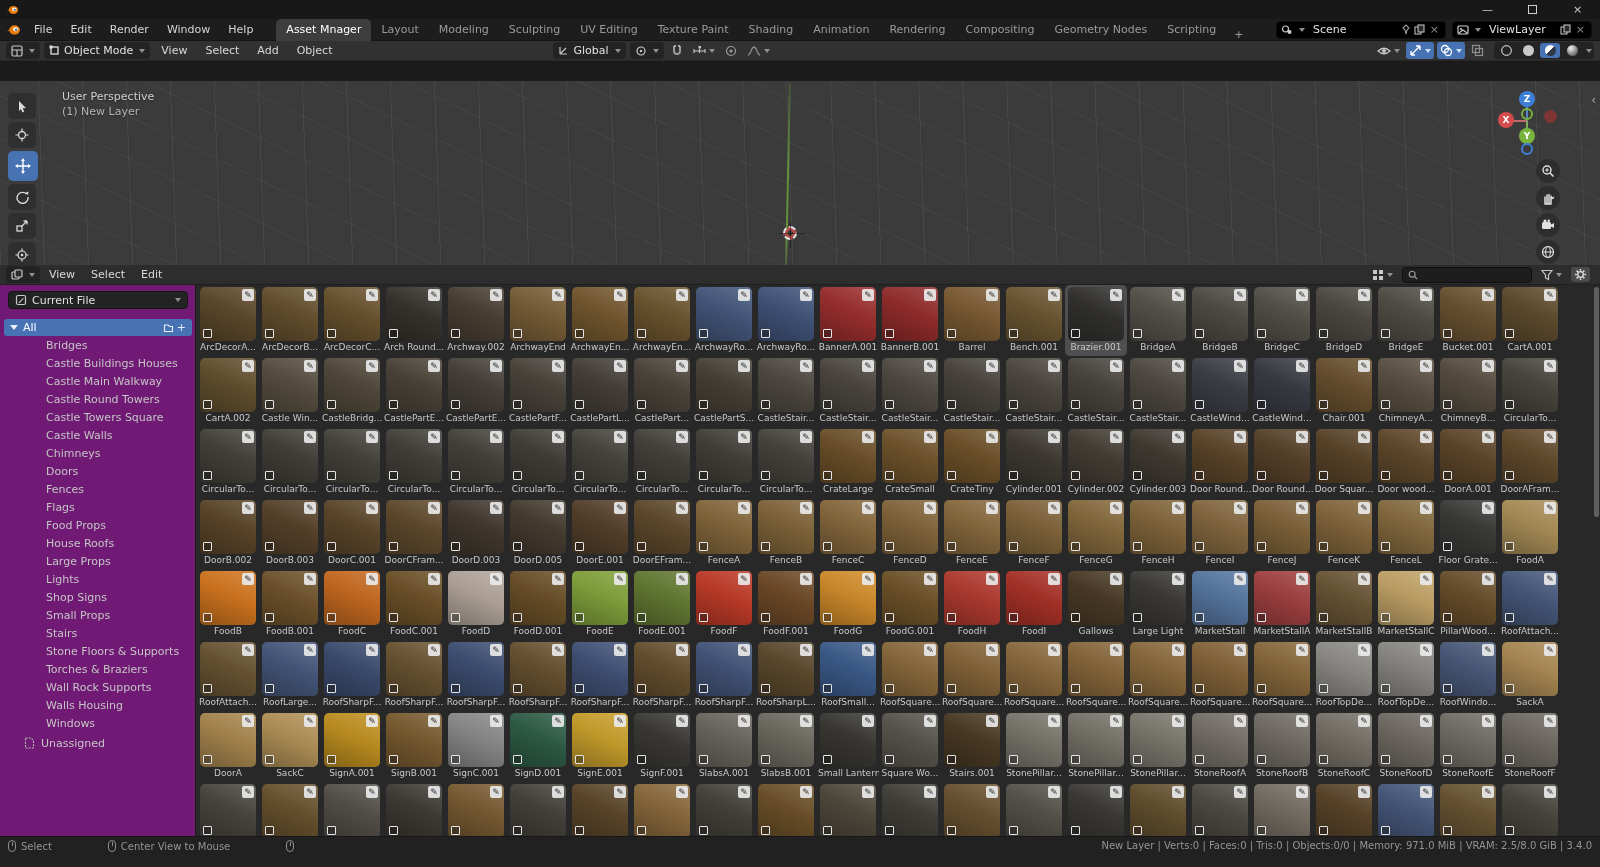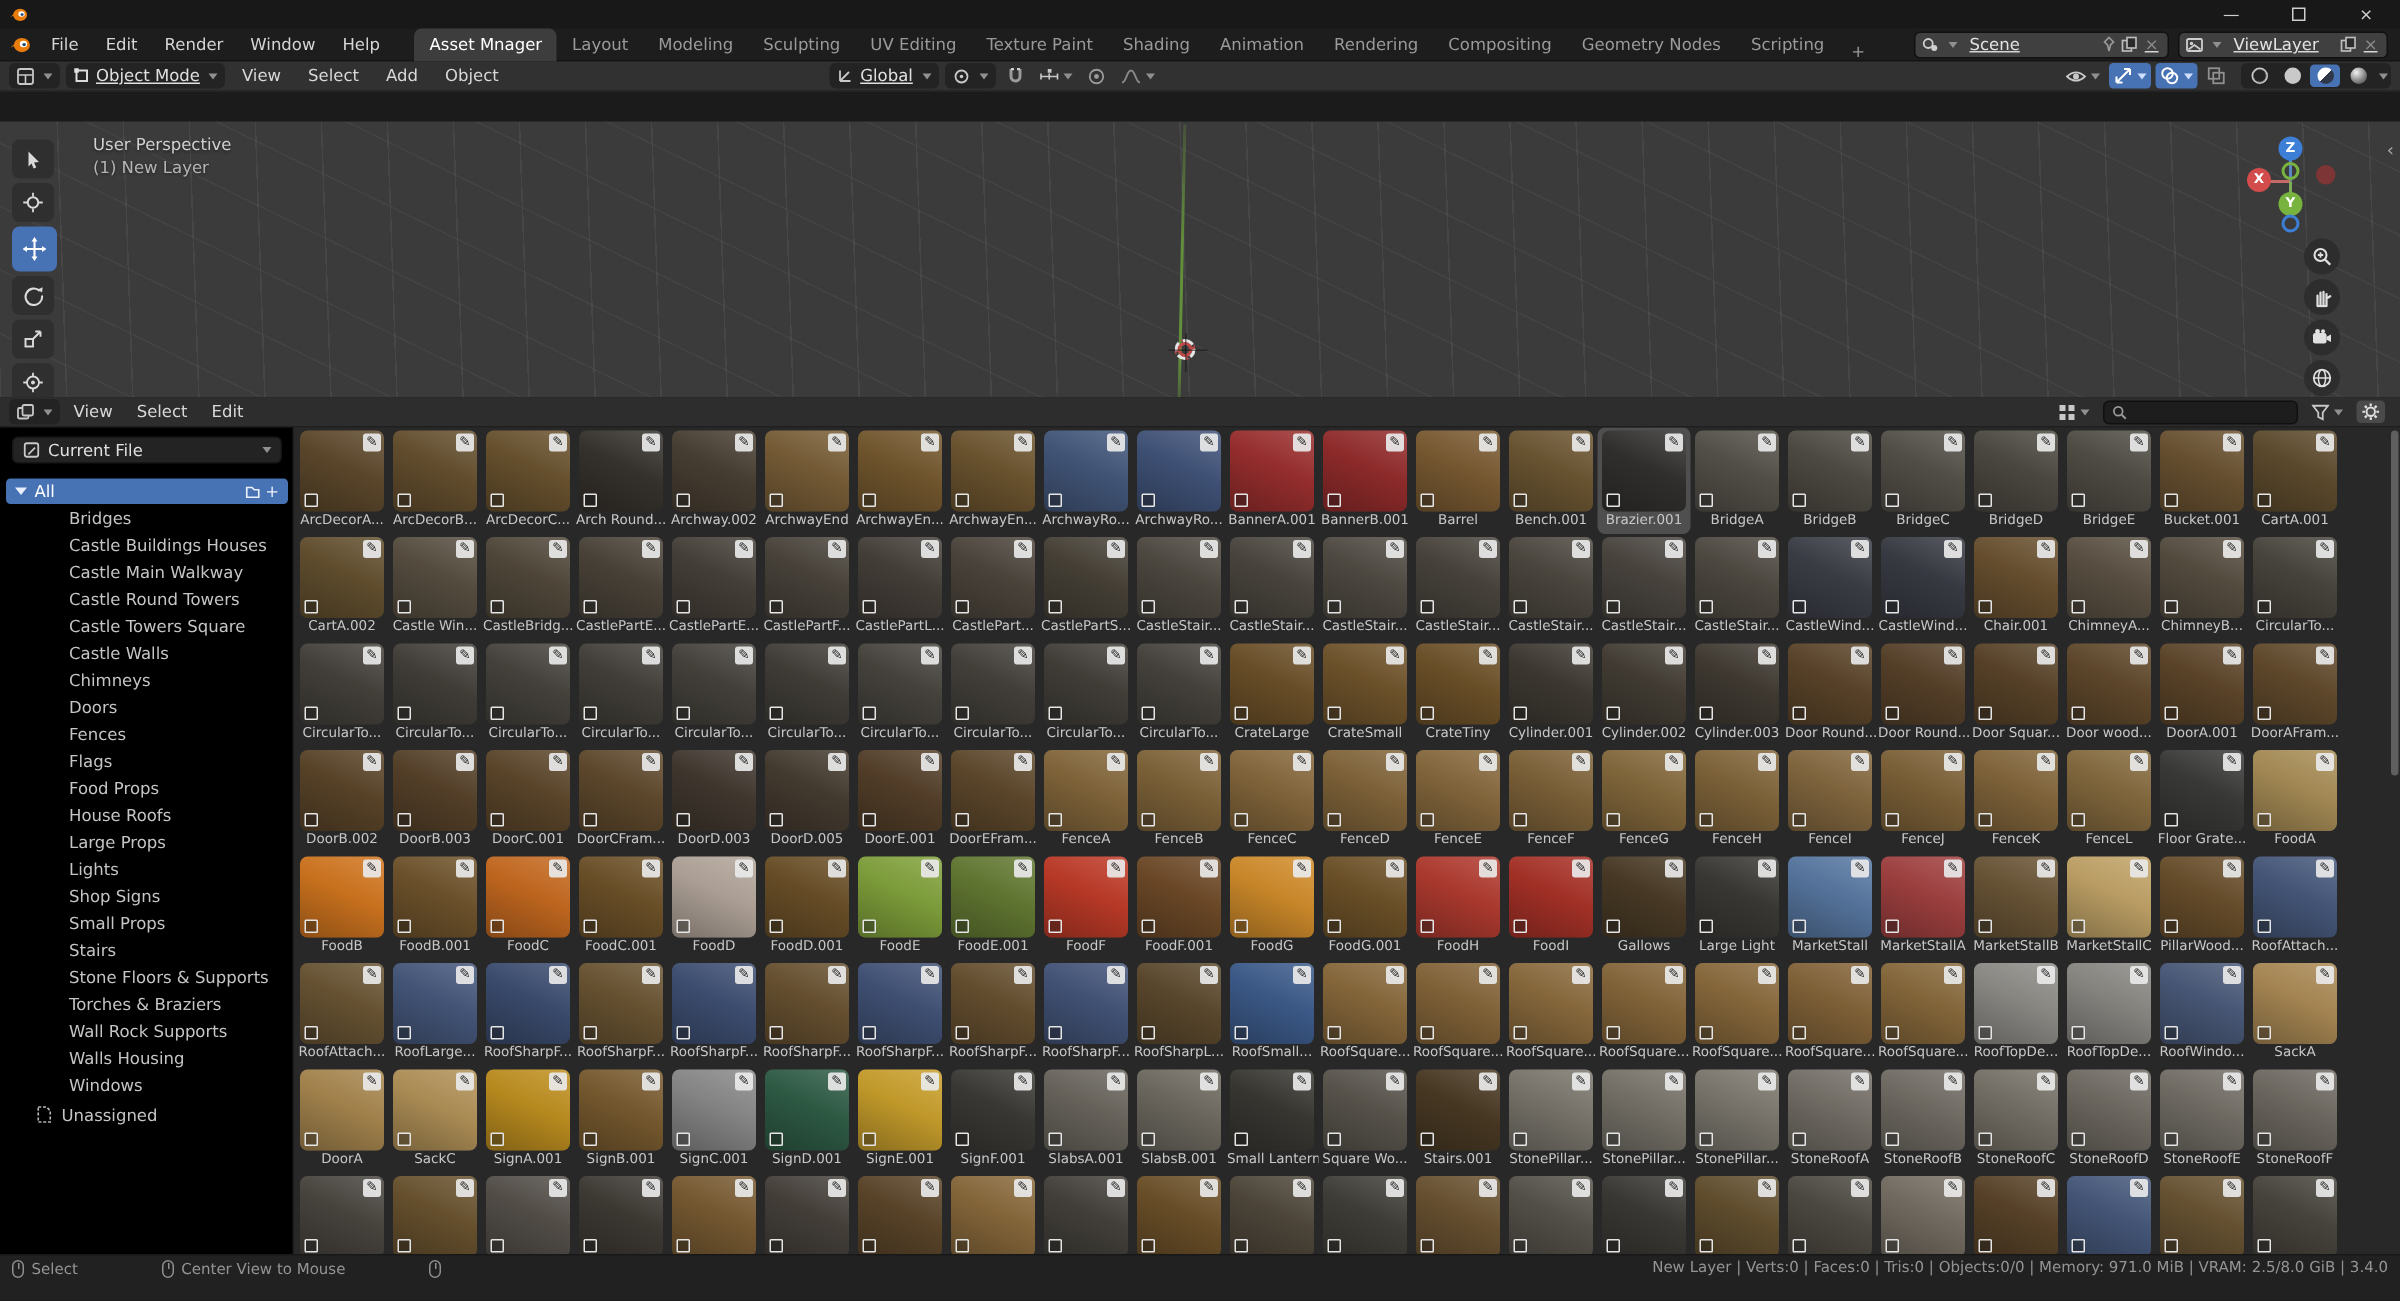--- a/index.html
+++ b/index.html
@@ -17,32 +17,32 @@
 
   
   .topbar { position:absolute; left:0; top:19px; width:1600px; height:22px; background:#1d1d1d;
     display:flex; align-items:center; border-bottom:1px solid #141414; }
   .menu-item { padding:0 9px; color:#d5d5d5; }
   .ws-tabs { display:flex; align-items:flex-end; height:22px; margin-left:14px; }
   .ws-tab { padding:4px 10px 5px; color:#9a9a9a; border-radius:5px 5px 0 0; white-space:nowrap;text-align:center; }
   .ws-tab.active { background:#3d3d3d; color:#fff; }
   .ws-add { color:#9a9a9a; padding:0 8px; }
   .tb-right { margin-left:auto; display:flex; align-items:center; gap:6px; padding-right:8px; }
-  .id-widget { display:flex; align-items:center; background:#404040; border:1px solid #111;
-    border-radius:4px; height:18px; padding:0 4px; gap:4px;text-decoration:underline; }
+  .id-widget { display:flex; align-items:center; background:#000000; border:1px solid #111;
+    border-radius:4px; height:18px; padding:0 4px; gap:4px; }
   .id-widget .val { color:#e2e2e2; padding:0 4px; }
   .x-btn { color:#8a8a8a; font-size:11px; padding:0 2px; }
 
   .ch { width:0; height:0; border:3px solid transparent; border-top:4px solid #909090; display:inline-block; margin:3px 0 0 2px; }
 
   
   .vp-header { position:absolute; left:0; top:41px; width:1600px; height:20px; background:#313131;
     display:flex; align-items:center; padding:0 6px; gap:4px; border-bottom:1px solid #262626; }
   .pill { display:flex; align-items:center; background:#232323; border-radius:4px; height:17px; padding:0 5px; gap:4px; }
-  .pill .lab { color:#e0e0e0;text-decoration:underline; }
+  .pill .lab { color:#e0e0e0; }
   .hdr-menu { padding:0 7px; color:#d8d8d8; }
   .vh-center { display:flex; align-items:center; gap:4px; margin-left:210px; }
   .vh-right { margin-left:auto; display:flex; align-items:center; gap:3px; }
   .tgl { display:flex; align-items:center; height:17px; padding:0 3px; border-radius:3px; gap:1px; }
   .tgl.on { background:#4772b3; }
   .sph-group { display:flex; align-items:center; background:#232323; border-radius:4px; height:17px; padding:0 2px; gap:2px; margin-left:4px; }
   .sph-slot { width:20px; height:15px; display:flex; align-items:center; justify-content:center; border-radius:3px; }
   .sph-slot.on { background:#4772b3; }
   .sph { width:11px; height:11px; border-radius:50%; }
   .sph.wire { border:1.3px solid #c9c9c9; background:radial-gradient(circle, transparent 60%, rgba(201,201,201,.35) 61%); }
@@ -88,21 +88,21 @@
   
   .asset { position:absolute; left:0; top:265px; width:1600px; height:571px; background:#282828; }
   .asset-header { position:absolute; left:0; top:0; width:1600px; height:20px; background:#2d2d2d;
     display:flex; align-items:center; padding:0 6px; gap:2px; border-bottom:1px solid #1f1f1f; }
   .ah-right { margin-left:auto; display:flex; align-items:center; gap:6px; padding-right:4px; }
   .search-box { display:flex; align-items:center; background:#1d1d1d; border:1px solid #101010; border-radius:4px;
     width:130px; height:16px; padding:0 5px; gap:4px; }
   .search-box input { background:transparent; border:none; outline:none; color:#ddd; width:100px; font-size:10px; font-family:"DejaVu Sans",sans-serif; }
   .gear-tile { background:#4a4a4a; border-radius:3px; padding:1px 3px; display:flex; align-items:center; }
 
-  .sidebar { position:absolute; left:0; top:20px; width:196px; height:551px; background:#000000; border-right:1px solid #1d1d1d;text-decoration:underline; }
+  .sidebar { position:absolute; left:0; top:20px; width:196px; height:551px; background:#701a75; border-right:1px solid #1d1d1d;text-decoration:underline; }
   .src-widget { position:absolute; left:8px; top:6px; width:180px; height:18px; background:#232323; border:1px solid #161616;
     border-radius:4px; display:flex; align-items:center; padding:0 6px; gap:5px; color:#e0e0e0; }
   .src-widget .ch { margin-left:auto; }
   .cat-list { position:absolute; left:0; top:34px; width:196px; }
   .cat-all { margin:0 4px; height:17px; background:#4772b3; border-radius:3px; display:flex; align-items:center;
     color:#fff; padding:0 6px; gap:5px; }
   .cat-all .tri { width:0; height:0; border:4px solid transparent; border-top:5px solid #e8eefc; margin-top:4px; }
   .cat-all .all-icons { margin-left:auto; display:flex; align-items:center; gap:3px; color:#eaf0fb; font-size:11px; }
   .cat-item { height:18px; display:flex; align-items:center; padding-left:46px; color:#c5c5c5; white-space:nowrap; }
   .cat-unassigned { height:18px; display:flex; align-items:center; padding-left:24px; gap:6px; color:#c5c5c5; margin-top:2px; }

